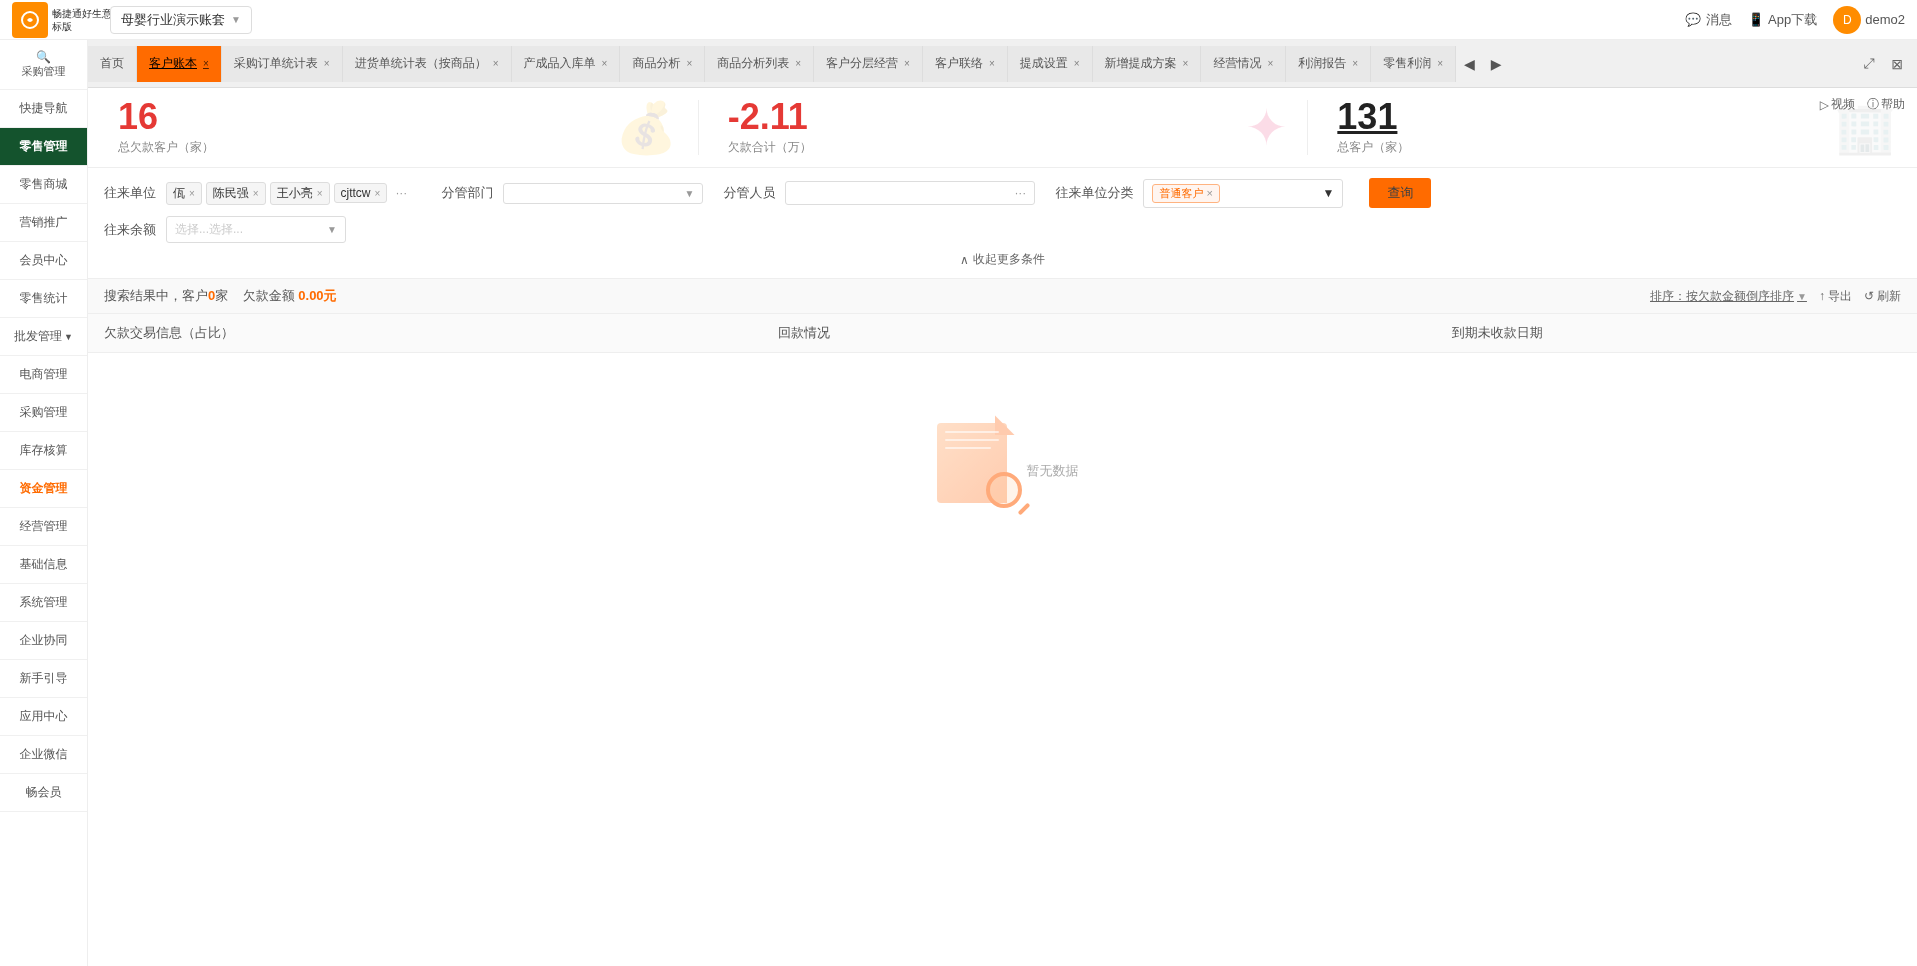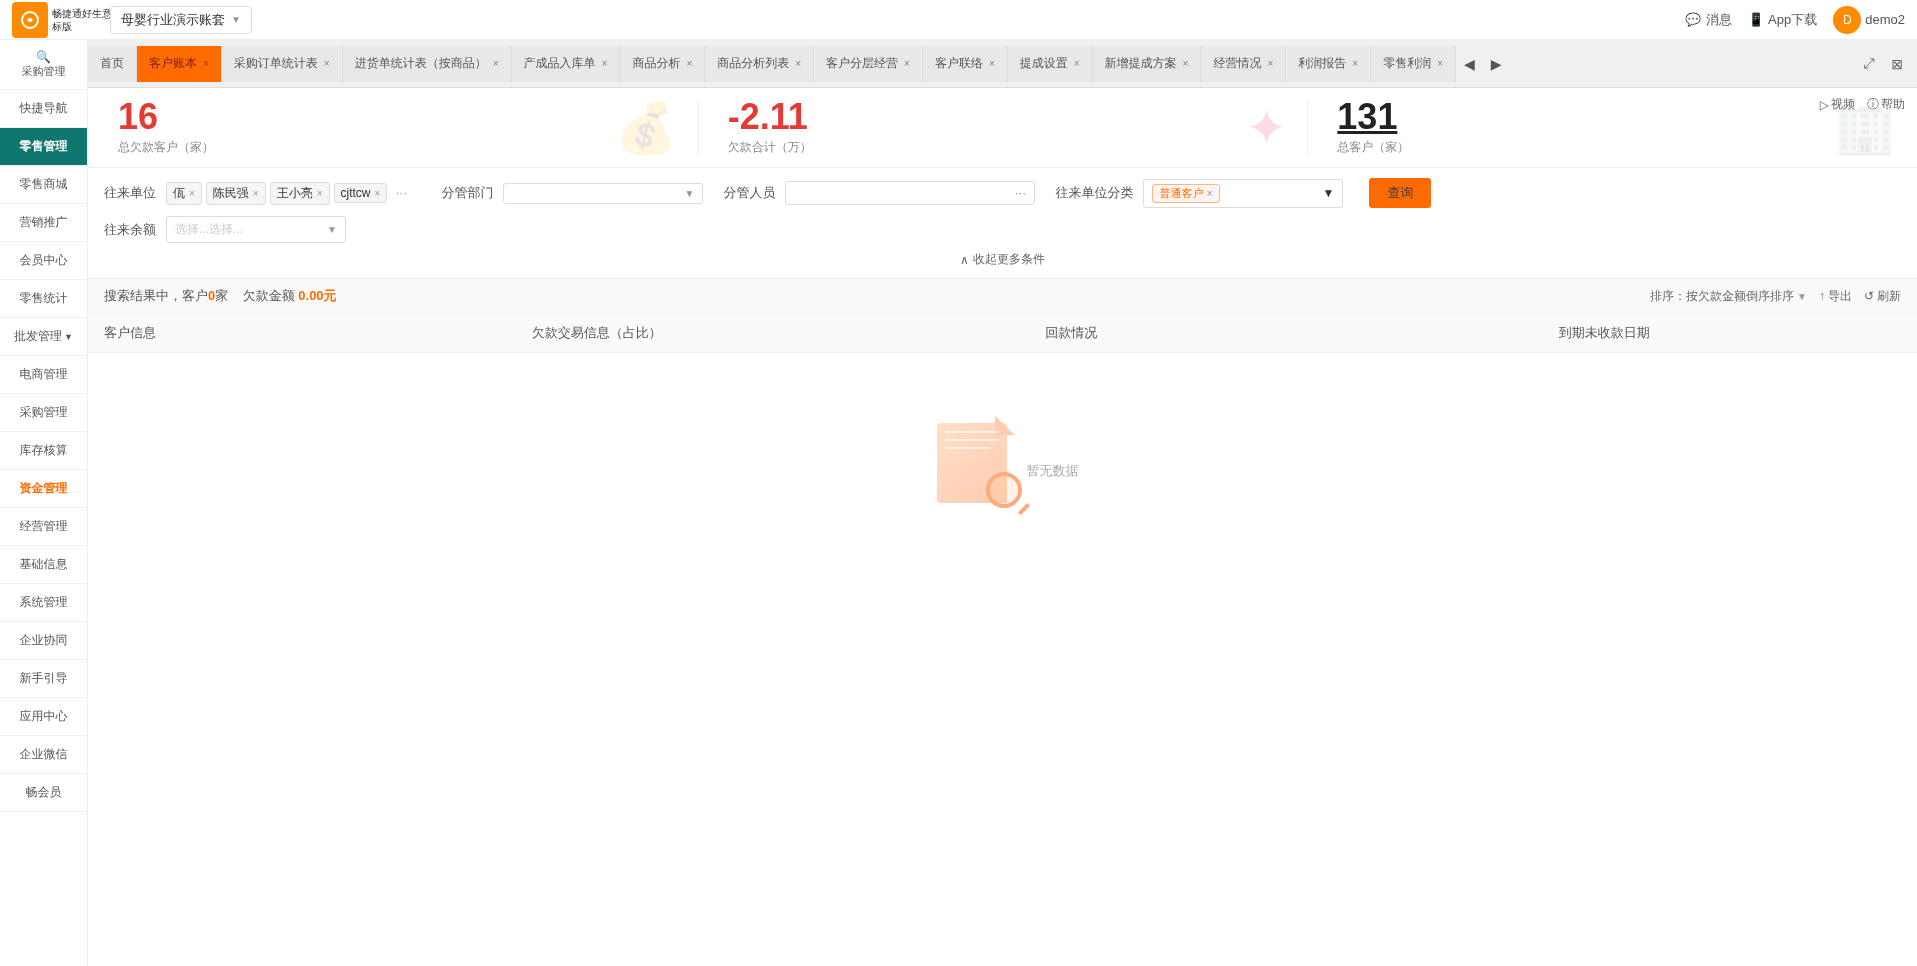--- a/index.html
+++ b/index.html
@@ -104,21 +104,21 @@
     }
     .sidebar-nav-item {
       padding: 10px 8px;
       font-size: 12px;
       color: #555;
       text-align: center;
       cursor: pointer;
       border-bottom: 1px solid #f0f0f0;
     }
     .sidebar-nav-item.active {
-      background: #0f766e;
+      background: #14532d;
       color: white;
       font-weight: bold;
       text-align: center;
     }
     .sidebar-nav-item.has-arrow {
       display: flex;
       align-items: center;
       justify-content: center;
       gap: 2px;
     }
@@ -141,21 +141,22 @@
       font-size: 12px;
       color: #555;
       cursor: pointer;
       border-right: 1px solid #ddd;
       background: #e8e8e8;
       white-space: nowrap;
       flex-shrink: 0;
     }
     .tab.active {
       background: #ff6b00;
-      color: #7f1d1d;
+      color: #000000;
+      text-decoration: underline;
     }
     .tab .close-x {
       margin-left: 6px;
       font-size: 10px;
       opacity: 0.7;
     }
     .tab-more-btn {
       padding: 0 8px;
       height: 36px;
       display: flex;
@@ -385,21 +386,21 @@
     }
     .result-bar-right {
       margin-left: auto;
       display: flex;
       align-items: center;
       gap: 12px;
       font-size: 12px;
       color: #666;
     }
     .result-bar-right span { cursor: pointer; display: flex; align-items: center; gap: 3px; }
-    .sort-label { display: flex; align-items: center; gap: 3px; }
+    .sort-label { display: flex; align-items: center; gap: 3px; text-decoration: underline; }
     .sort-arrow { font-size: 10px; color: #999; }
 
     
     .table-area {
       flex: 1;
       overflow: auto;
       background: #fff;
     }
     .table-header {
       display: flex;
@@ -730,21 +731,20 @@
           </span>
           <span>
             <span>↺</span>
             <span>刷新</span>
           </span>
         </div>
       </div>
 
       <div class="table-area">
         <div class="table-header">
-          <div class="col-customer">客户信息</div>
           <div class="col-debt">欠款交易信息（占比）</div>
           <div class="col-repay">回款情况</div>
           <div class="col-date">到期未收款日期</div>
         </div>
 
         <div class="empty-state">
           <div style="position:relative; width:100px; height:100px; margin-bottom:16px;">
             <div class="scroll-doc" style="position:absolute; top:10px; left:10px;">
               <div style="position:absolute;top:8px;left:8px;right:8px;height:2px;background:rgba(255,255,255,0.6);border-radius:1px;"></div>
               <div style="position:absolute;top:16px;left:8px;right:8px;height:2px;background:rgba(255,255,255,0.6);border-radius:1px;"></div>

